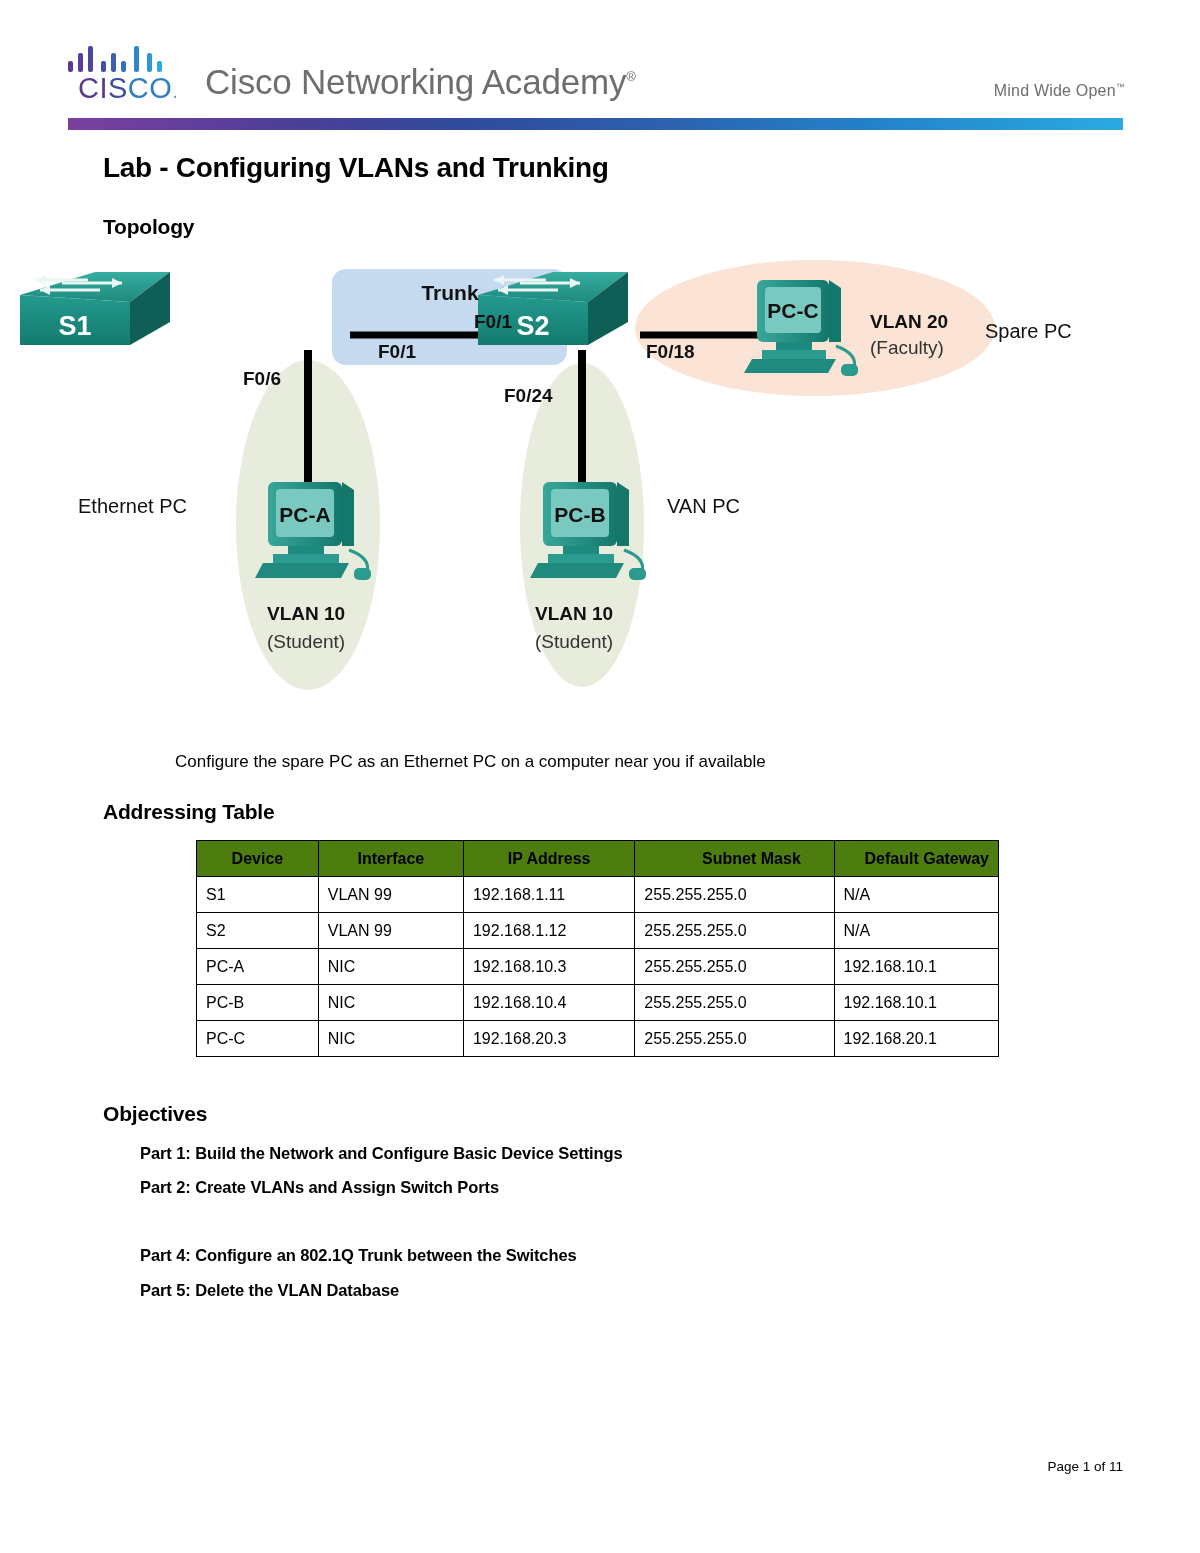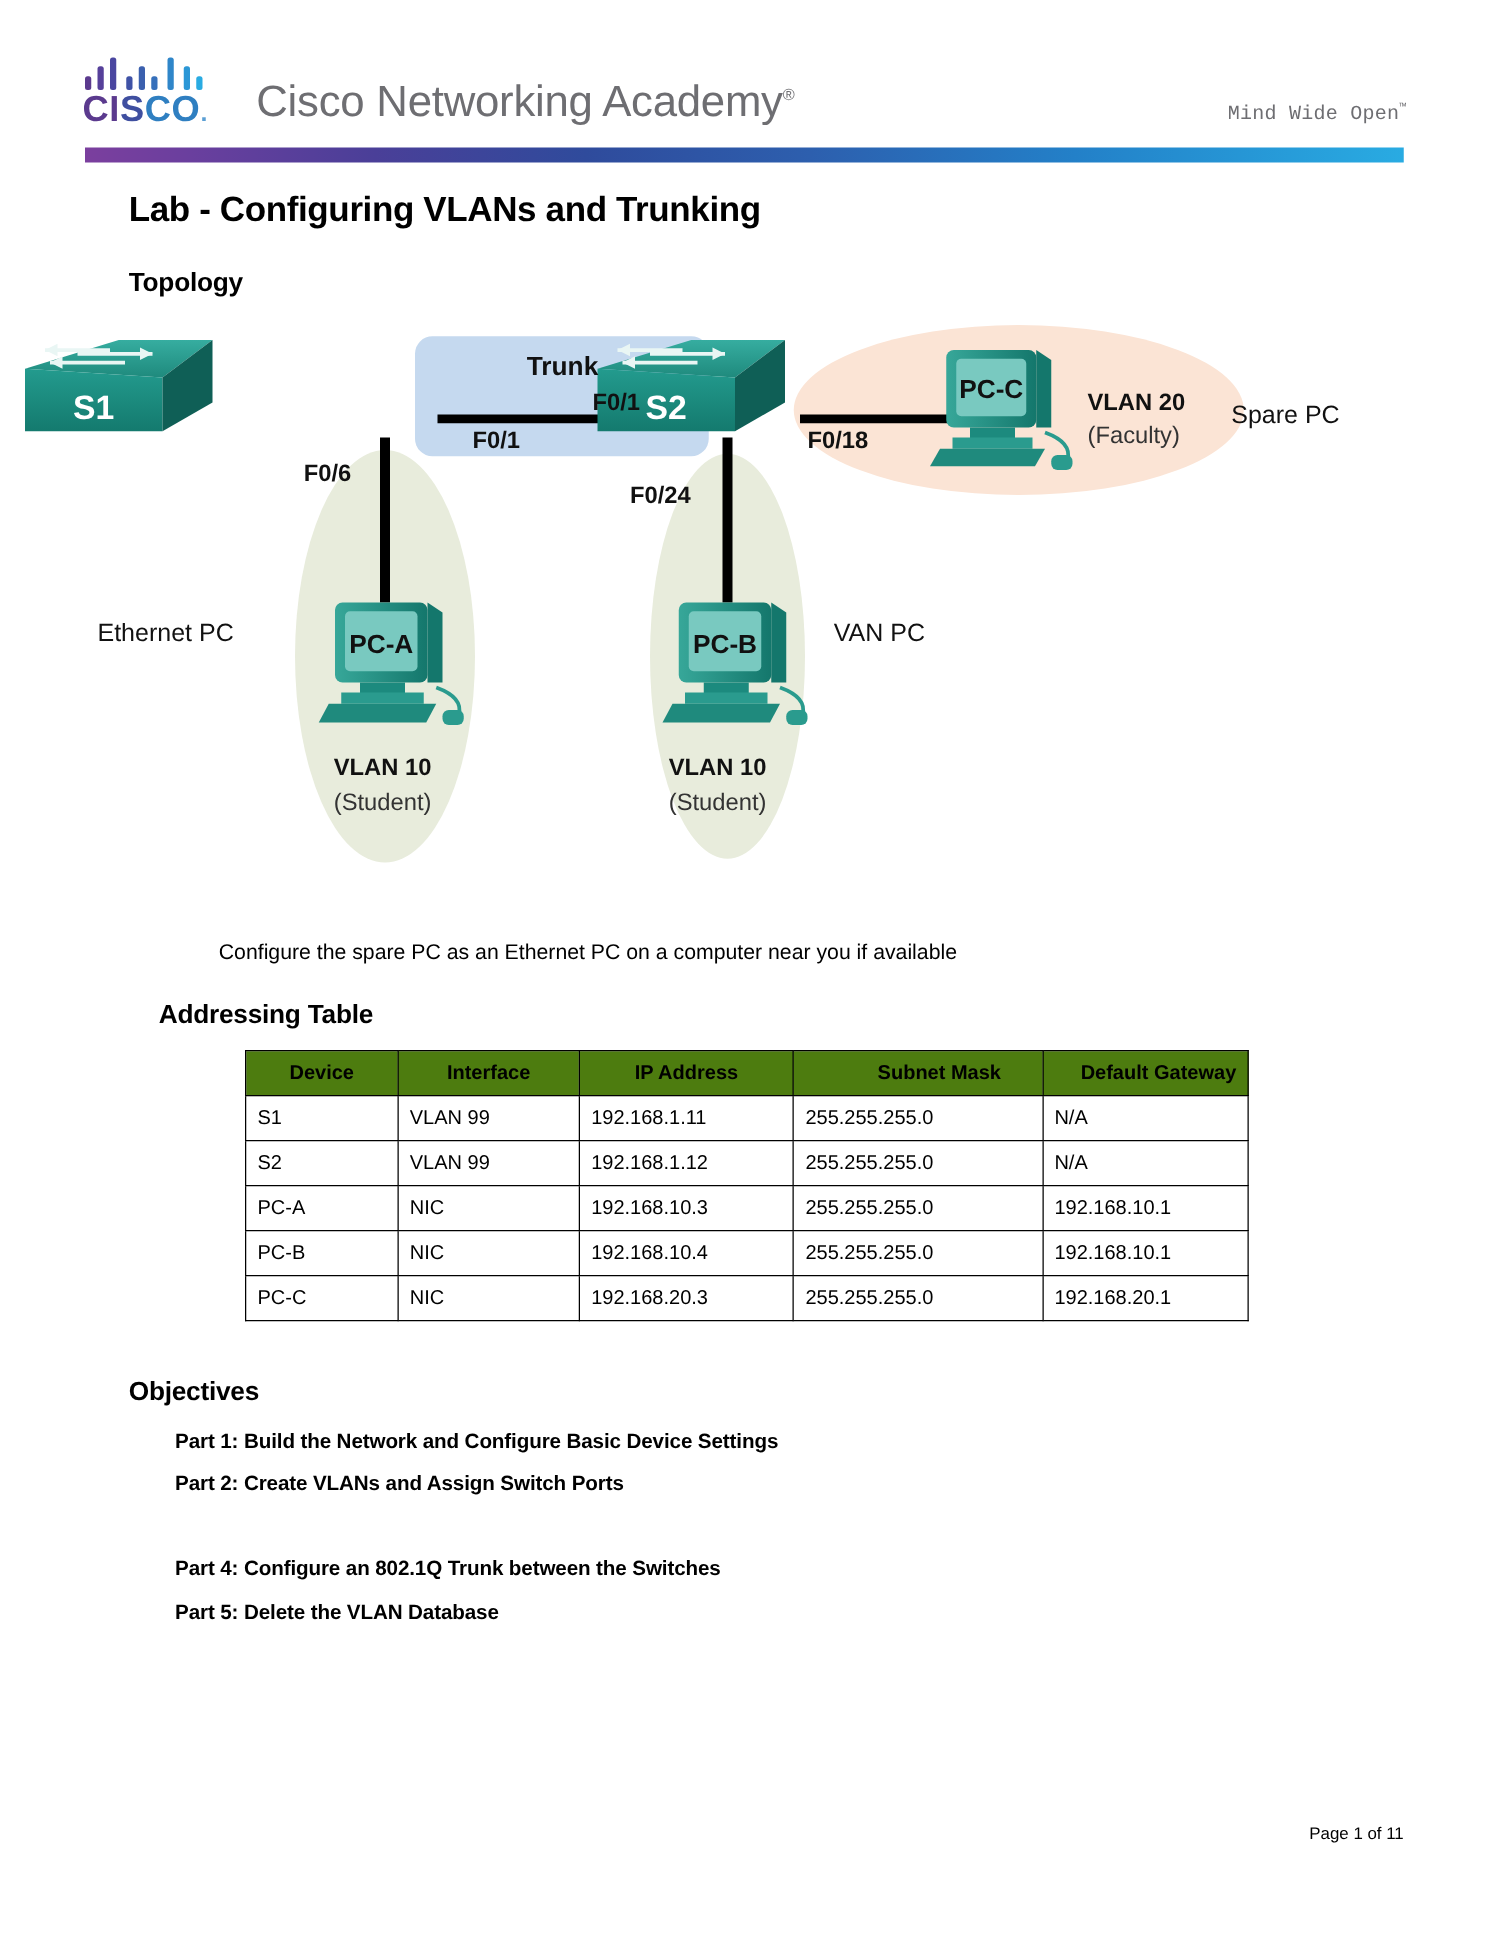--- a/index.html
+++ b/index.html
@@ -5,46 +5,46 @@
   html,body{margin:0;padding:0;background:#ffffff;}
   body{width:1200px;height:1553px;position:relative;
        font-family:"Liberation Sans","DejaVu Sans",sans-serif;color:#000;}
   .page{position:absolute;inset:0;}
 
   
   .hdr{position:absolute;left:0;top:0;width:1200px;height:136px;}
   .cisco-logo{position:absolute;left:66px;top:46px;width:122px;height:62px;}
   .cisco-bars{position:absolute;left:2px;top:0;width:118px;height:26px;}
   .cisco-bars span{position:absolute;bottom:0;width:5px;border-radius:2px;display:block;}
-  .cisco-word{position:absolute;left:0;top:26px;font-size:29px;font-weight:bold;
+  .cisco-word{position:absolute;left:12px;top:26px;font-size:29px;font-weight:normal;
     letter-spacing:0.5px;line-height:32px;}
   .cisco-word .c1{color:#5b3a8e;}
   .cisco-word .c2{color:#3f4fa0;}
   .cisco-word .c3{color:#2f7fc1;}
   .cisco-word .dot{color:#5b9fd4;font-size:20px;}
 
   .academy{position:absolute;left:205px;top:62px;font-size:35px;color:#6e6e72;
     letter-spacing:-0.2px;white-space:nowrap;font-weight:400;}
   .academy sup{font-size:13px;vertical-align:super;}
 
   .mwo{position:absolute;right:75px;top:82px;font-size:16px;color:#6e6e72;
-    white-space:nowrap;letter-spacing:0.2px;font-family:Liberation Mono, monospace;}
+    white-space:nowrap;letter-spacing:0.2px;}
   .mwo sup{font-size:9px;vertical-align:super;}
 
   .rule{position:absolute;left:68px;top:118px;width:1055px;height:12px;
     background:linear-gradient(to right,#7b3f9e 0%,#6a3f9e 8%,#4a3f98 22%,
       #2f4b9c 38%,#2d5fae 55%,#2380c8 75%,#29abe2 100%);}
 
   
   .title{position:absolute;left:103px;top:152px;font-size:28px;font-weight:bold;
     letter-spacing:-0.3px;white-space:nowrap;}
   .h2{position:absolute;font-size:21px;font-weight:bold;letter-spacing:-0.2px;white-space:nowrap;}
   .h2.topology{left:103px;top:215px;}
   .h2.mods{left:103px;top:714px;}
-  .h2.addr{left:103px;top:800px;margin-left:24px;}
+  .h2.addr{left:103px;top:800px;}
   .h2.obj{left:103px;top:1102px;}
   .body-line{position:absolute;left:175px;top:752px;font-size:17px;white-space:nowrap;}
 
   .obj-item{position:absolute;left:140px;font-size:16.5px;font-weight:bold;
     white-space:nowrap;letter-spacing:-0.1px;}
 
   
   .tbl{position:absolute;left:196px;top:840px;border-collapse:collapse;
     width:803px;}
   .tbl th,.tbl td{border:1px solid #000;font-size:16px;height:35px;

